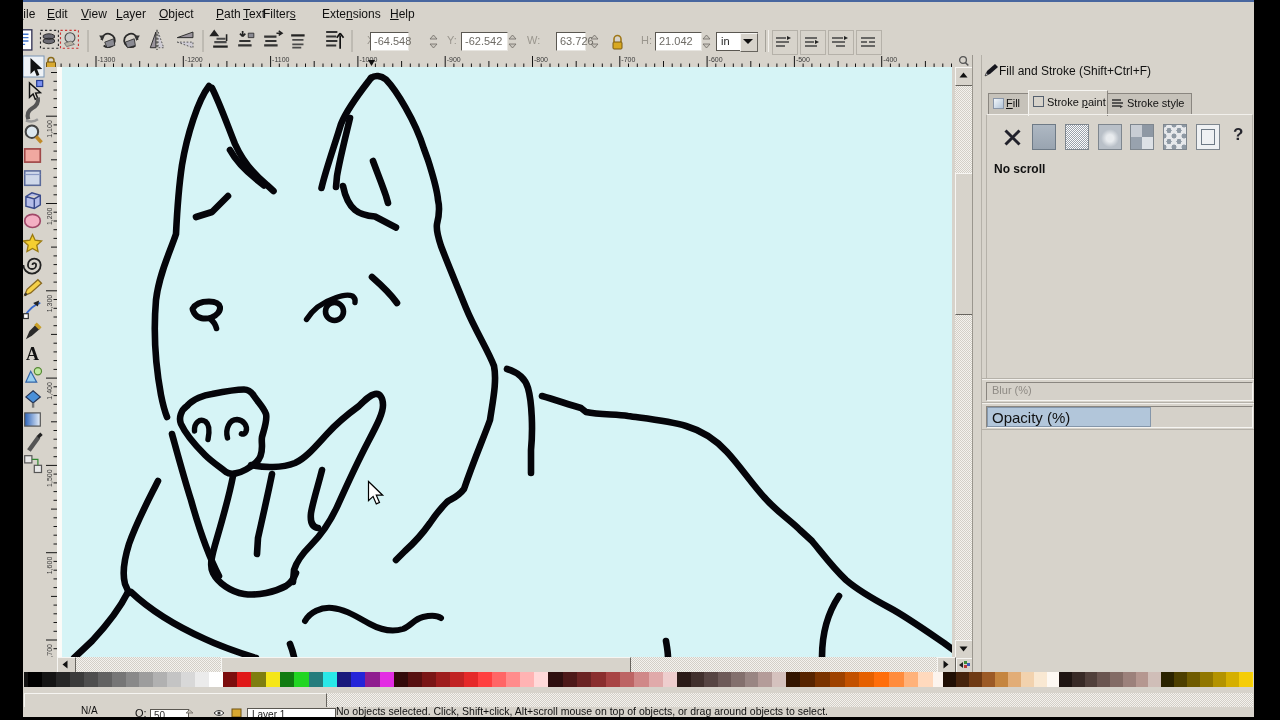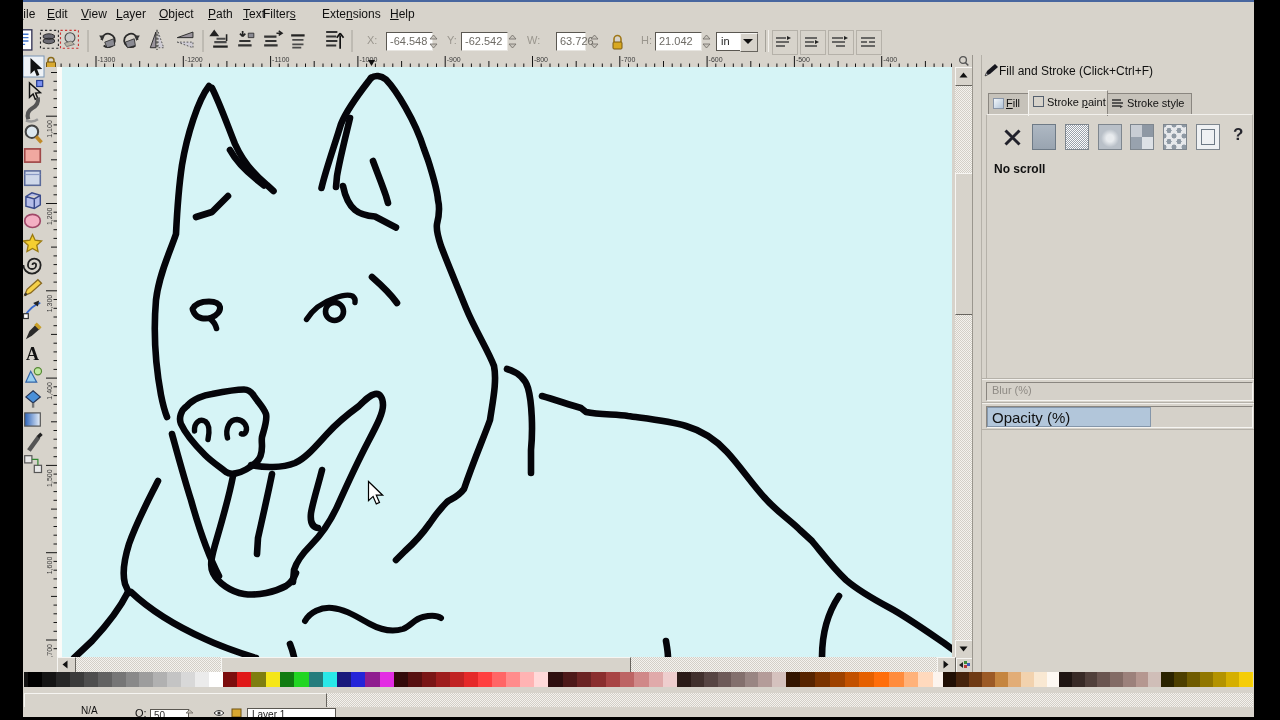--- a/index.html
+++ b/index.html
@@ -21,21 +21,21 @@
 <body>
 <div id="win">
 
 <div class="abs" style="left:0;top:0;width:1254px;height:2px;background:#48669f"></div>
 <div class="abs chrome" style="left:0;top:2px;width:1254px;height:25px">
  <span class="mi" style="left:16px"><u>F</u>ile</span>
  <span class="mi" style="left:47px"><u>E</u>dit</span>
  <span class="mi" style="left:81px"><u>V</u>iew</span>
  <span class="mi" style="left:116px"><u>L</u>ayer</span>
  <span class="mi" style="left:159px"><u>O</u>bject</span>
- <span class="mi" style="left:208px"><u>P</u>ath</span>
+ <span class="mi" style="left:216px"><u>P</u>ath</span>
  <span class="mi" style="left:243px"><u>T</u>ext</span>
  <span class="mi" style="left:263px">Filter<u>s</u></span>
  <span class="mi" style="left:322px">Exte<u>n</u>sions</span>
  <span class="mi" style="left:390px"><u>H</u>elp</span>
 </div>
 
 <div class="abs chrome" style="left:0;top:27px;width:1254px;height:28px;border-bottom:1px solid #b5b1a9"></div>
 <svg class="abs" style="left:0;top:27px" width="900" height="28">
 
  <g transform="translate(15,3) translate(9,11) scale(1.12) translate(-9,-11)">
@@ -96,21 +96,21 @@
         <path d="M2 6 h12" stroke="#222" stroke-width="2"></path>
         <path d="M3 10 h10 M3 14 h10 M3 17 h8" stroke="#4a4a4a" stroke-width="1.6"></path>
       </g>
  <g transform="translate(325,3) translate(9,11) scale(1.12) translate(-9,-11)">
         <path d="M2 3 h10 M2 7 h9 M2 11 h10 M2 15 h9" stroke="#333" stroke-width="1.8"></path>
         <path d="M14.5 18 V6 M14.5 4 l-3 4 M14.5 4 l3 4" stroke="#111" stroke-width="1.5" fill="none"></path>
       </g>
  <line x1="352" y1="3" x2="352" y2="25" stroke="#a5a29a"></line>
 </svg>
 <span class="abs lbl" style="left:367px;top:34px">X:</span>
-<div class="spin" style="left:386px;width:47px">-64.548</div>
+<div class="spin" style="left:370px;width:39px">-64.548</div>
 <svg class="spinarr" style="left:429px">
       <path d="M1 7 l3.5 -4 3.5 4z M1 12 l3.5 4 3.5 -4z" fill="#c9c5bd" stroke="#6e6b65" stroke-width="0.8"></path>
     </svg>
 <span class="abs lbl" style="left:447px;top:34px">Y:</span>
 <div class="spin" style="left:461px;width:47px">-62.542</div>
 <svg class="spinarr" style="left:508px">
       <path d="M1 7 l3.5 -4 3.5 4z M1 12 l3.5 4 3.5 -4z" fill="#c9c5bd" stroke="#6e6b65" stroke-width="0.8"></path>
     </svg>
 <span class="abs lbl" style="left:527px;top:34px">W:</span>
 <div class="spin" style="left:556px;width:30px">63.726</div>
@@ -340,21 +340,21 @@
       <rect x="11" y="5" width="3" height="3" fill="#3a5aba"></rect>
       <rect x="8" y="7" width="3" height="3" fill="#ba3a3a"></rect>
     </svg>
 
 <div class="abs chrome" style="left:972px;top:55px;width:282px;height:617px;border-left:1px solid #9a968e"></div>
 <div class="abs chrome" style="left:981px;top:55px;width:273px;height:617px;border-left:1px solid #b5b1a9"></div>
 <svg class="abs" style="left:983px;top:62px" width="16" height="17">
       <path d="M2 14 l2 -5 8 -7 3 3 -8 7z" fill="#16161e"></path>
       <path d="M2 14 l3 -1.4 -1.7 -1.7z" fill="#d8d8e0" stroke="#222" stroke-width="0.6"></path>
     </svg>
-<span class="abs" style="left:999px;top:64px;font-size:12px;color:#111">Fill and Stroke (Click+Ctrl+F)</span>
+<span class="abs" style="left:999px;top:64px;font-size:12px;color:#111">Fill and Stroke (Shift+Ctrl+F)</span>
 
 <div class="abs" style="left:988px;top:93px;width:40px;height:21px;background:#c6c2ba;border:1px solid #8a8680;border-bottom:none"></div>
 <div class="abs" style="left:993px;top:98px;width:9px;height:9px;background:linear-gradient(135deg,#f2f6fa,#b2c4d8);border:1px solid #8a96a8"></div>
 <span class="abs tabtxt" style="left:1006px;top:97px"><u>F</u>ill</span>
 <div class="abs" style="left:1028px;top:90px;width:78px;height:25px;background:#d7d3cb;border:1px solid #8a8680;border-bottom:none;border-top-color:#f6f5f2;border-left-color:#f6f5f2"></div>
 <div class="abs" style="left:1033px;top:96px;width:9px;height:9px;background:#d7d3cb;border:1px solid #55606e"></div>
 <span class="abs tabtxt" style="left:1047px;top:96px">Stroke <u>p</u>aint</span>
 <div class="abs" style="left:1107px;top:93px;width:83px;height:21px;background:#c6c2ba;border:1px solid #8a8680;border-bottom:none"></div>
 <svg class="abs" style="left:1111px;top:97px" width="13" height="12">
       <path d="M1 3 h9 M1 6 h11 M1 9 h8" stroke="#333" stroke-width="1.5"></path>
@@ -396,18 +396,19 @@
 <div class="abs" style="left:150px;top:709px;width:34px;height:11px;background:#fff;border:1px solid #5a5751;font-size:10px;color:#333;padding-left:3px">50</div>
 <svg class="abs" style="left:185px;top:709px" width="9" height="11">
       <path d="M1 4 l3.5 -3 3.5 3z" fill="#c9c5bd" stroke="#6e6b65" stroke-width="0.8"></path>
     </svg>
 <svg class="abs" style="left:212px;top:708px" width="34" height="10">
       <path d="M2 5 q5 -5 10 0 q-5 5 -10 0z" fill="#fff" stroke="#333"></path>
       <circle cx="7" cy="5" r="1.6" fill="#333"></circle>
       <rect x="20" y="1" width="9" height="8" fill="#d8a830" stroke="#6e5212"></rect>
     </svg>
 <div class="abs" style="left:247px;top:708px;width:83px;height:12px;background:#fff;border:1px solid #5a5751;font-size:10px;color:#222;padding-left:4px">Layer 1</div>
+<span class="abs" id="statusmsg" style="left:336px;top:705px">No objects selected. Click, Shift+click, Alt+scroll mouse on top of objects, or drag around objects to select.</span>
 
 </div>
 
 <div class="abs" style="left:0;top:0;width:23px;height:720px;background:#000;z-index:90"></div>
 <div class="abs" style="left:1254px;top:0;width:26px;height:720px;background:#000;z-index:90"></div>
 <div class="abs" style="left:0;top:717px;width:1280px;height:3px;background:#000;z-index:91"></div>
 
 </body></html>

